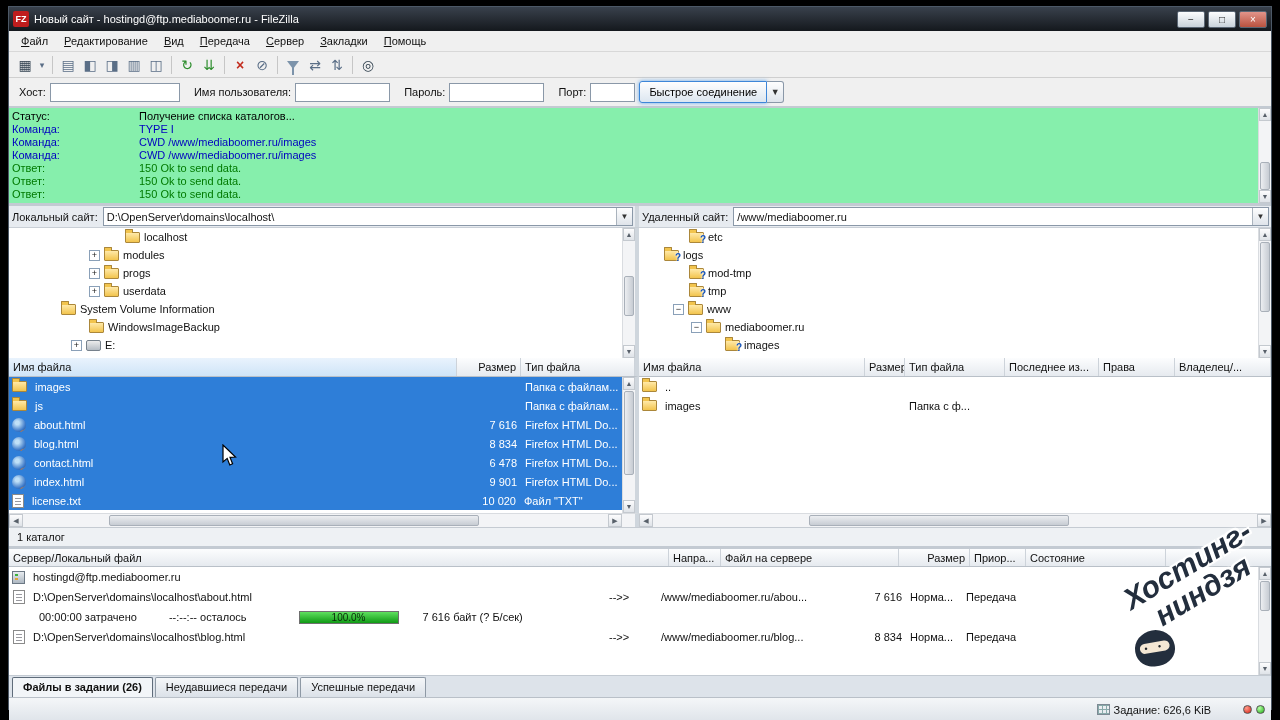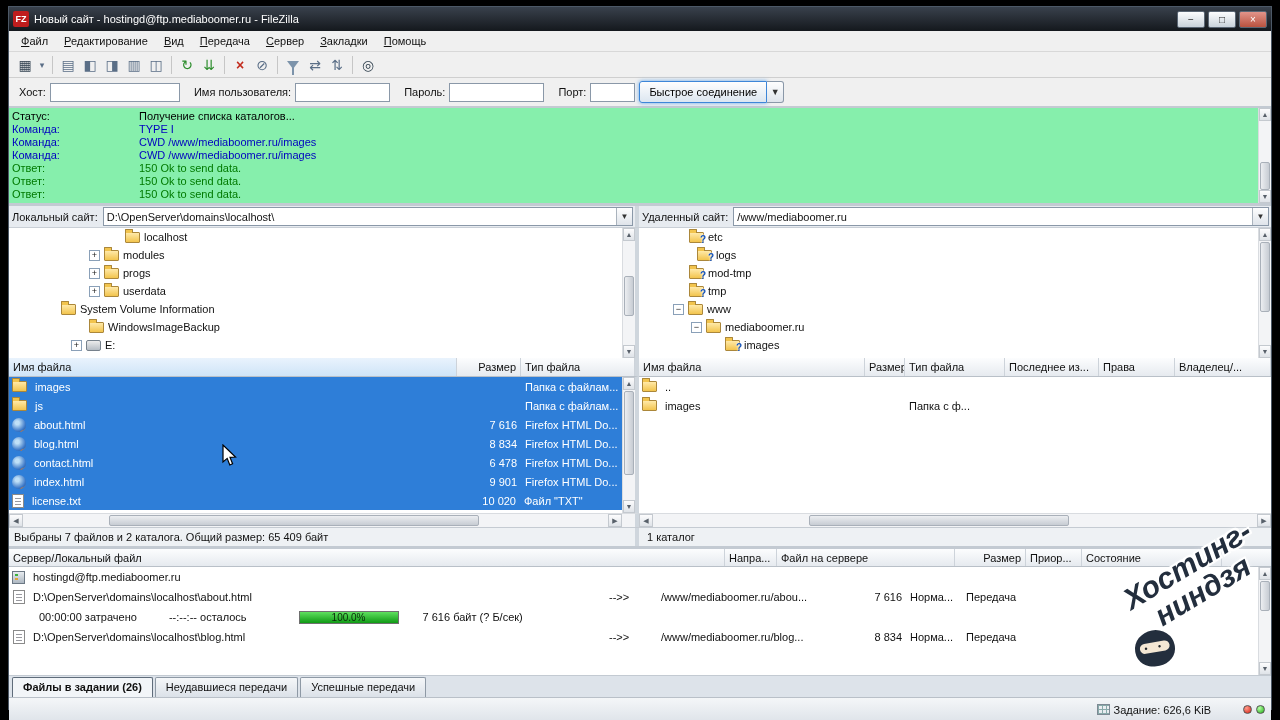--- a/index.html
+++ b/index.html
@@ -340,21 +340,21 @@
         <div class="sarr">▲</div>
         <div class="vthumb" style="top:48px; height:40px"></div>
         <div class="sarr dn">▼</div>
       </div>
     </div>
     <div class="tree right">
       <div class="trow" style="padding-left:50px">
         <span class="folder q"></span>
         <span class="tlabel">etc</span>
         </div>
-      <div class="trow" style="padding-left:58px">
+      <div class="trow" style="padding-left:25px">
         <span class="folder q"></span>
         <span class="tlabel">logs</span>
         </div>
       <div class="trow" style="padding-left:50px">
         <span class="folder q"></span>
         <span class="tlabel">mod-tmp</span>
         </div>
       <div class="trow" style="padding-left:50px">
         <span class="folder q"></span>
         <span class="tlabel">tmp</span>
@@ -468,26 +468,25 @@
       <div class="sarr" style="right:13px">▶</div>
     </div>
     <div class="hscroll hs right">
       <div class="sarr" style="left:0">◀</div>
       <div class="hthumb" style="left:170px; width:260px"></div>
       <div class="sarr" style="right:0">▶</div>
     </div>
   </div>
 
   <div class="statusline">
-    <div class="sl left">Выбраны 7 файлов и 2 каталога. Общий размер: 65 409 байт</div>
     <div class="sl right">1 каталог</div>
   </div>
 
   <div class="qhdr">
-    <div class="hcell" style="width:716px">Сервер/Локальный файл</div>
+    <div class="hcell" style="width:660px">Сервер/Локальный файл</div>
     <div class="hcell" style="width:52px">Напра...</div>
     <div class="hcell" style="width:178px">Файл на сервере</div>
     <div class="hcell num" style="width:71px">Размер</div>
     <div class="hcell" style="width:56px">Приор...</div>
     <div class="hcell" style="width:140px">Состояние</div>
     <div class="hcell" style="flex:1; border-right:none"></div>
   </div>
   <div class="qbody">
     <div class="qrow">
       <span class="server-ic"></span>

